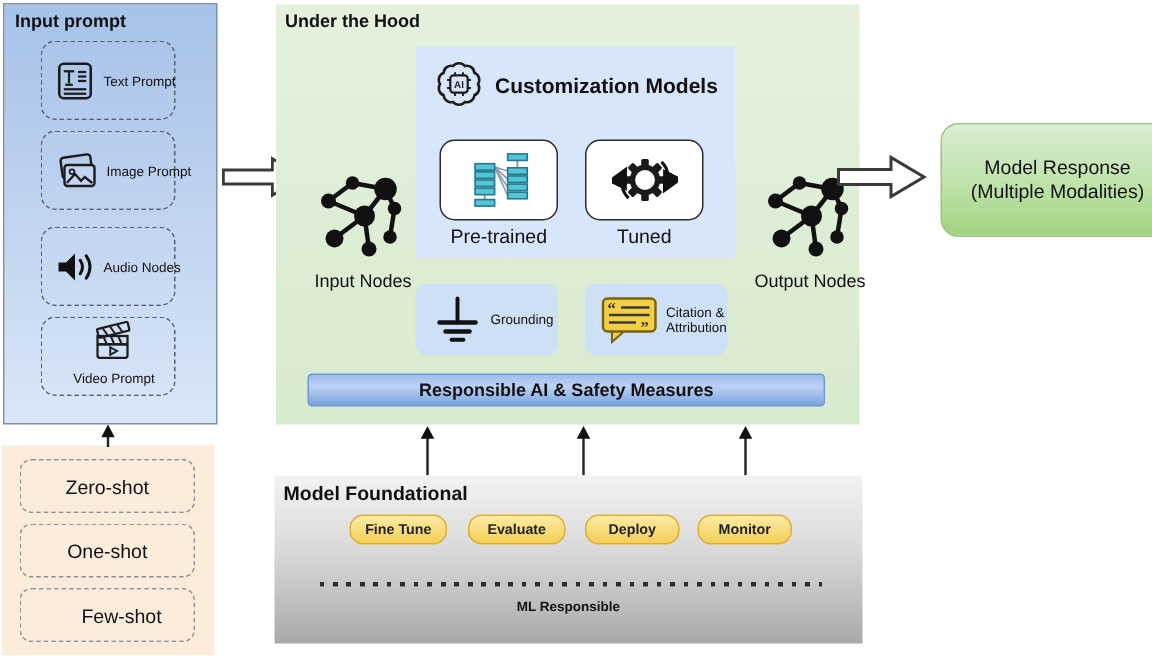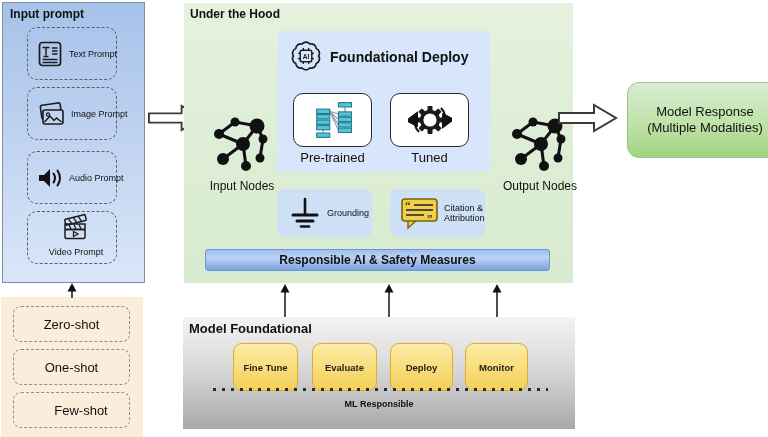--- a/index.html
+++ b/index.html
@@ -74,21 +74,21 @@
     font-size: 12px; font-weight: bold; color: #111;
   }
 
   
   .customization {
     left: 183px; top: 317px; width: 392px; height: 112px;
     background: linear-gradient(180deg, #f3f3f3 0%, #d9d9d9 45%, #a9a9a9 100%);
   }
   .customization-title { position: absolute; left: 6px; top: 4px; font-size: 13px; font-weight: bold; color: #111; }
   .mc-button {
-    position: absolute; top: 26px; width: 65px; height: 48px;
+    position: absolute; top: 26px; width: 65px; height: 20px;
     background: linear-gradient(180deg, #fdeca6 0%, #f8dc79 55%, #f3cf57 100%);
     border: 1px solid #dcae33; border-radius: 9px;
     display: flex; align-items: center; justify-content: center;
     font-size: 9.5px; font-weight: 600; color: #222;
   }
   .b1 { left: 50px; } .b2 { left: 129px; } .b3 { left: 207px; width: 63px; } .b4 { left: 282px; width: 63px; }
   .ml-dots {
     position: absolute; left: 30px; top: 71px; width: 335px; height: 3px;
     background: repeating-linear-gradient(90deg, #2b2b2b 0 3px, transparent 3px 9px);
   }
@@ -145,21 +145,21 @@
     </div>
 
     <div class="prompt-item p3">
       <span class="icon">
         <svg width="28" height="28" viewBox="0 0 28 28">
           <polygon points="3,11 8,11 14,5 14,23 8,17 3,17" fill="#111"></polygon>
           <path d="M17.5 9.5 q3 4.5 0 9" fill="none" stroke="#111" stroke-width="2" stroke-linecap="round"></path>
           <path d="M21.5 6.5 q5 7.5 0 15" fill="none" stroke="#111" stroke-width="2" stroke-linecap="round"></path>
         </svg>
       </span>
-      <span class="p-label">Audio Prompt</span>
+      <span class="p-label">Audio Nodes</span>
     </div>
 
     <div class="prompt-item p4">
       <span class="icon">
         <svg width="30" height="30" viewBox="0 0 30 30">
           <g transform="rotate(-14 14 8)">
             <rect x="4" y="5" width="21" height="6" rx="1" fill="none" stroke="#1c1c1c" stroke-width="1.5"></rect>
             <line x1="8" y1="5.5" x2="10" y2="10.5" stroke="#1c1c1c" stroke-width="1.3"></line>
             <line x1="13" y1="5.5" x2="15" y2="10.5" stroke="#1c1c1c" stroke-width="1.3"></line>
             <line x1="18" y1="5.5" x2="20" y2="10.5" stroke="#1c1c1c" stroke-width="1.3"></line>
@@ -239,21 +239,21 @@
               <line x1="20.5" y1="10.5" x2="20.5" y2="12.5"></line>
             <line x1="15.5" y1="23.5" x2="15.5" y2="25.5"></line>
               <line x1="20.5" y1="23.5" x2="20.5" y2="25.5"></line>
             <line x1="10.5" y1="15.5" x2="12.5" y2="15.5"></line>
               <line x1="10.5" y1="20.5" x2="12.5" y2="20.5"></line>
             <line x1="23.5" y1="15.5" x2="25.5" y2="15.5"></line>
               <line x1="23.5" y1="20.5" x2="25.5" y2="20.5"></line>
           </g>
         </svg>
       </span>
-      <div class="foundational-title">Foundational Deploy</div>
+      <div class="foundational-title">Customization Models</div>
 
       <div class="model-box mb1">
         <span class="icon">
           <svg width="50" height="38" viewBox="0 0 46 34">
             <line x1="14" y1="9" x2="14" y2="31" stroke="#8a9bb0" stroke-width="1.2"></line>
             <line x1="34" y1="3" x2="34" y2="27" stroke="#8a9bb0" stroke-width="1.2"></line>
             <g stroke="#8a9bb0" stroke-width="1">
               <line x1="20" y1="9" x2="28" y2="11.5"></line>
               <line x1="20" y1="9" x2="28" y2="16.5"></line>
               <line x1="20" y1="9" x2="28" y2="21.5"></line>

